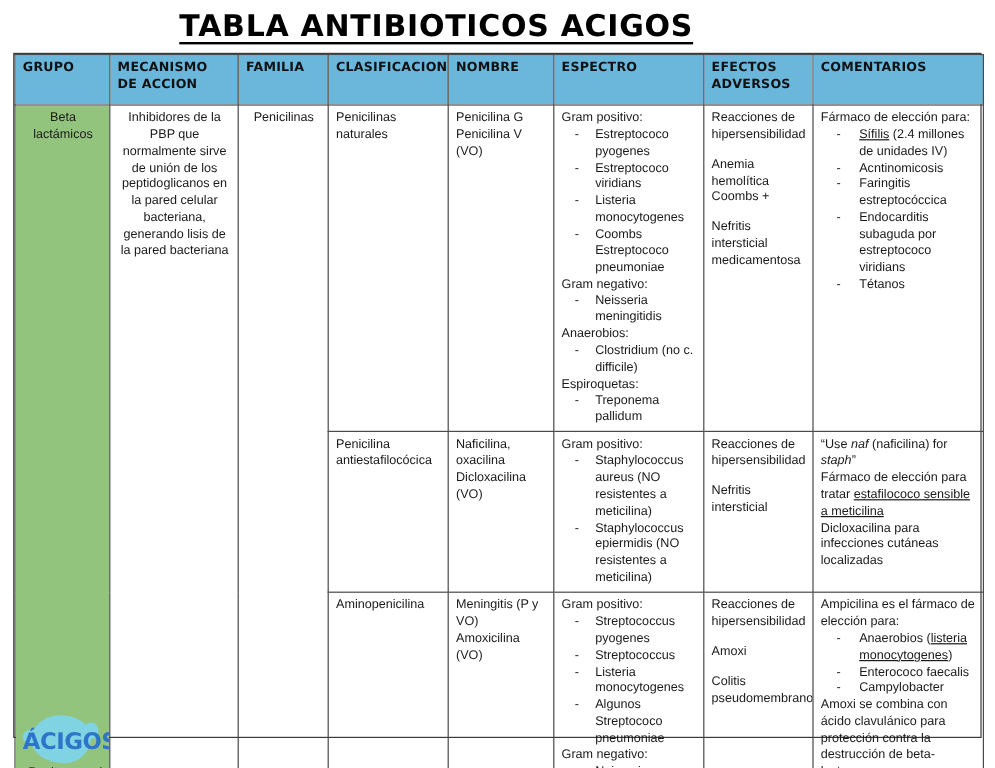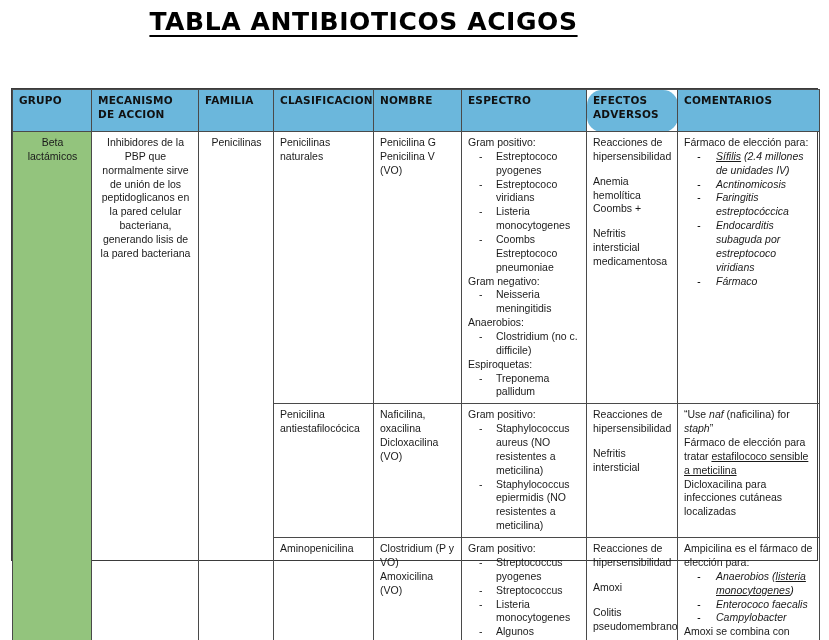--- a/index.html
+++ b/index.html
@@ -34,24 +34,23 @@
     text-decoration-thickness: 1.5px;
     white-space: nowrap;
   }
 
   
   .table-outer {
     position: absolute;
     left: 11px;
     top: 44px;
     width: 807px;
-    height: 473px;
+    height: 571px;
     border: 1.5px solid #3b3b3b;
     box-sizing: border-box;
-    margin-top: 44px;
   }
   table.grid {
     border-collapse: collapse;
     table-layout: fixed;
     width: 100%;
     height: 100%;
   }
   table.grid td, table.grid th {
     border: 1px solid #4a4a4a;
     vertical-align: top;
@@ -77,21 +76,21 @@
     height: 42px;
   }
 
   
   .c-grupo       { width: 79px; }
   .c-mecanismo   { width: 107px; }
   .c-familia     { width: 75px; }
   .c-clasif      { width: 100px; }
   .c-nombre      { width: 88px; }
   .c-espectro    { width: 125px; }
-  .c-efectos     { width: 91px; border-radius: 15px; }
+  .c-efectos     { width: 91px; }
   .c-coment      { width: 142px; }
 
   
   td.grupo-cell {
     background: #93C47D;
     text-align: center;
     vertical-align: middle;
     position: relative;
     padding: 0;
   }
@@ -128,21 +127,20 @@
     margin: 0;
   }
   .sub li::before {
     content: "-";
     position: absolute;
     left: 11px;
     top: 0;
   }
   .sub.indent-wide li {
     padding-left: 32px;
-    font-style: italic;
   }
   .sub.indent-wide li::before {
     left: 13px;
   }
   .u { text-decoration: underline; }
   .i { font-style: italic; }
 
   
   .logo-box {
     position: absolute;
@@ -276,21 +274,21 @@
           </div>
         </td>
         <td>
           <div class="lines">
             <p>Fármaco de elección para:</p>
             <ul class="sub indent-wide">
               <li><span class="u">Sífilis</span><span> (2.4 millones de unidades IV)</span></li>
               <li>Acntinomicosis</li>
               <li>Faringitis estreptocóccica</li>
               <li>Endocarditis subaguda por estreptococo viridians</li>
-              <li>Fármaco</li>
+              <li>Tétanos</li>
             </ul>
           </div>
         </td>
       </tr>
 
       <tr>
         <td class="clasif-cell">Penicilina antiestafilocócica</td>
         <td>
           <div class="lines">
             <p>Naficilina, oxacilina</p>
@@ -318,21 +316,21 @@
             <p><span>Fármaco de elección para tratar </span><span class="u">estafilococo sensible a meticilina</span></p>
             <p>Dicloxacilina para infecciones cutáneas localizadas</p>
           </div>
         </td>
       </tr>
 
       <tr>
         <td class="clasif-cell">Aminopenicilina</td>
         <td>
           <div class="lines">
-            <p>Clostridium (P y VO)</p>
+            <p>Meningitis (P y VO)</p>
             <p>Amoxicilina (VO)</p>
           </div>
         </td>
         <td>
           <div class="lines">
             <p>Gram positivo:</p>
             <ul class="sub">
               <li>Streptococcus pyogenes</li>
               <li>Streptococcus</li>
               <li>Listeria monocytogenes</li>

